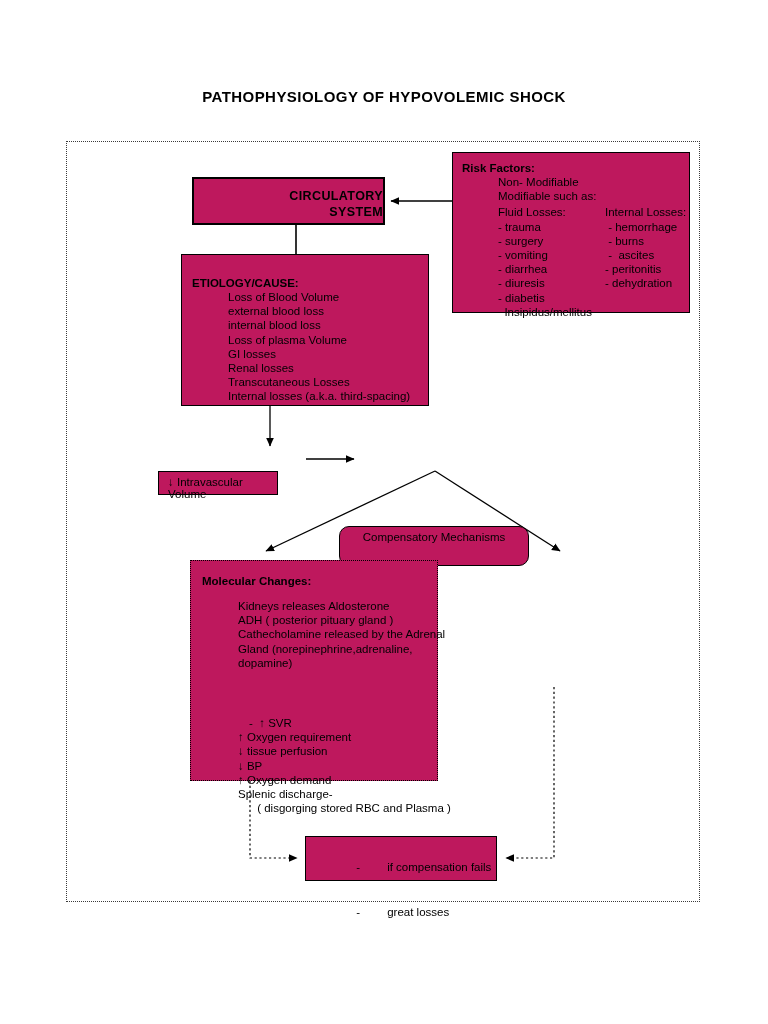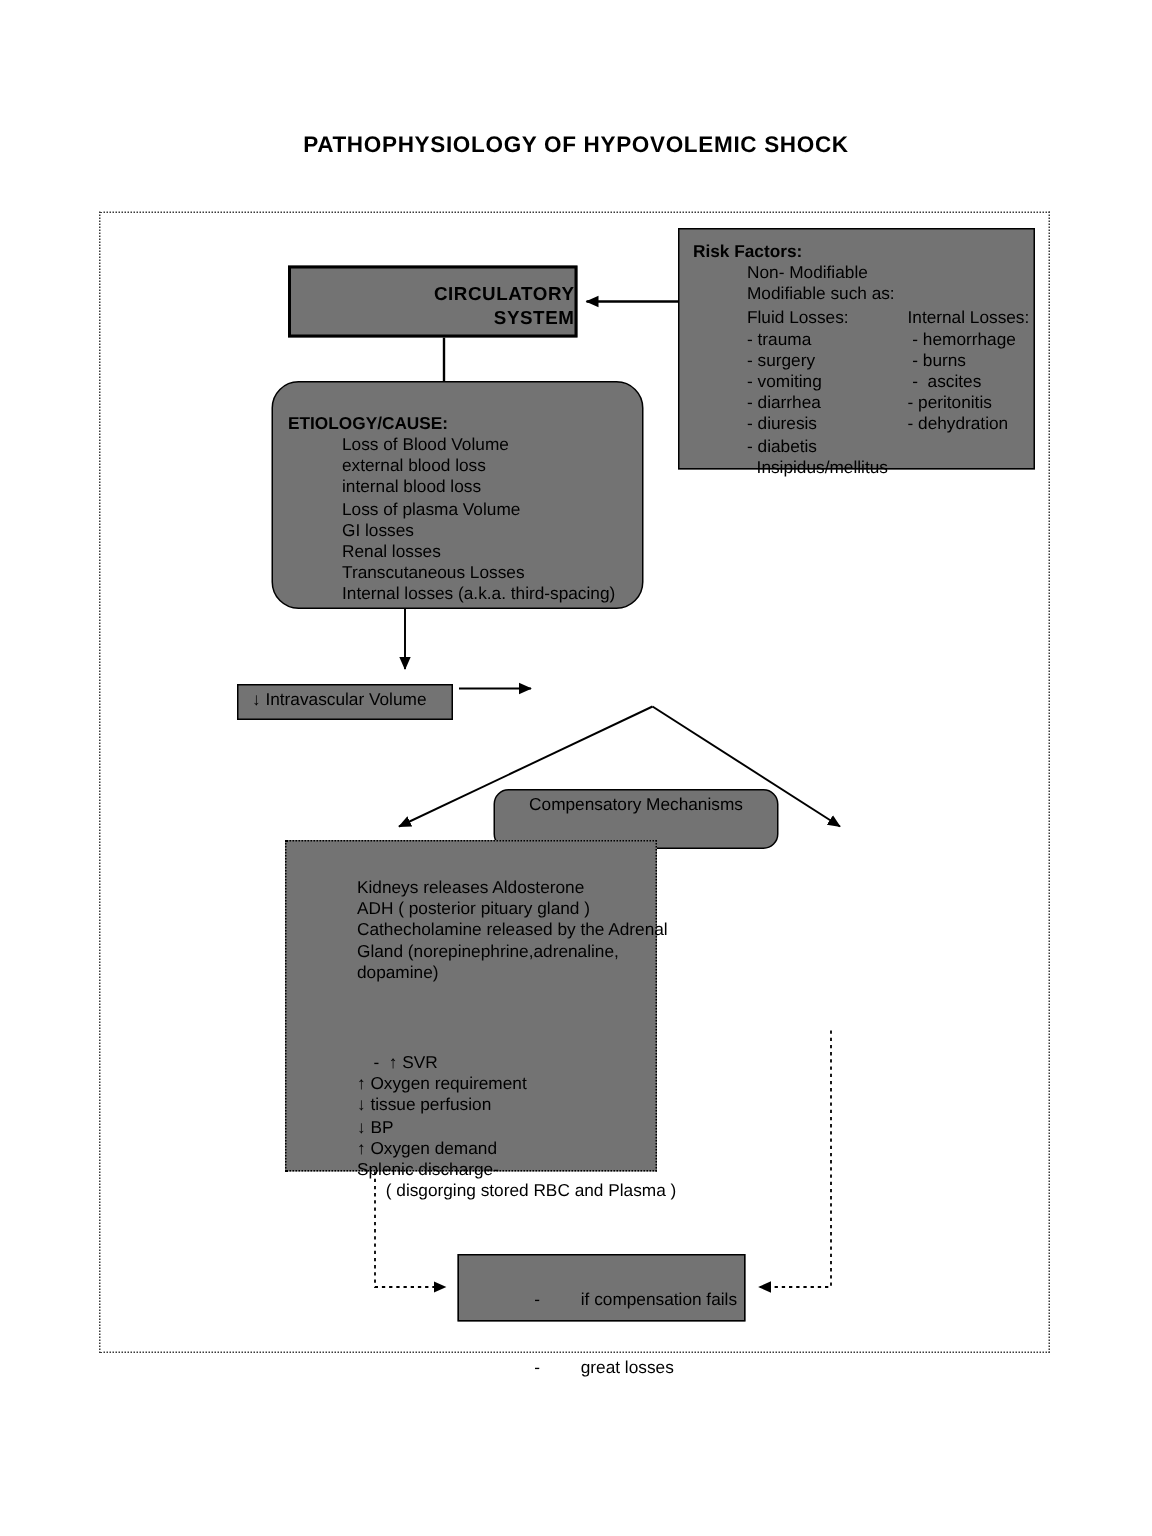--- a/index.html
+++ b/index.html
@@ -43,21 +43,21 @@
     width: 634px;
     height: 761px;
     border: 1px dotted #3a3a3a;
     box-sizing: border-box;
   }
 
   
   .box {
     position: absolute;
     box-sizing: border-box;
-    background: #737373;
+    background: #be185d;
     border: 1px solid #000000;
   }
   .box.thick { border-width: 2px; }
   .box.dotted { border: 1px dotted #000000; }
 
   .bhead {
     font-weight: bold;
     font-size: 11.5px;
     line-height: 14px;
   }
@@ -105,49 +105,48 @@
   .rf-col.left { left: 0; }
   .rf-col.right { left: 107px; }
 
   
   #etiology-box {
     left: 181px;
     top: 254px;
     width: 248px;
     height: 152px;
     padding: 21px 0 0 10px;
-    border-radius: 18px;
   }
 
   
   #intravascular-volume-box {
     left: 158px;
-    top: 456px;
-    width: 144px;
+    top: 471px;
+    width: 120px;
     height: 24px;
   }
   
   #cardiac-output-box {
     left: 355px;
     top: 447px;
     width: 164px;
     height: 24px;
   }
   .flowbox-text {
     position: absolute;
     left: 0; top: 4px;
     width: 100%;
     text-align: center;
     font-size: 11.5px;
   }
   #intravascular-volume-box .flowbox-text { text-align: left; padding-left: 9px; width: auto; }
 
   
   #compensatory-box {
-    left: 329px;
+    left: 339px;
     top: 526px;
     width: 190px;
     height: 40px;
     border-radius: 10px;
   }
 
   
   #molecular-changes-box {
     left: 190px;
     top: 560px;
@@ -276,20 +275,21 @@
   <div class="box" id="intravascular-volume-box">
     <div class="flowbox-text">↓ Intravascular Volume</div>
   </div>
 
 
   <div class="box" id="compensatory-box">
     <div class="flowbox-text">Compensatory Mechanisms</div>
   </div>
 
   <div class="box dotted" id="molecular-changes-box">
+    <div class="bhead">Molecular Changes:</div>
     <div class="mc-gap"></div>
     <div class="bline">Kidneys releases Aldosterone</div>
     <div class="bline">ADH ( posterior pituary gland )</div>
     <div class="bline">Cathecholamine released by the Adrenal</div>
     <div class="bline">Gland (norepinephrine,adrenaline,</div>
     <div class="bline">dopamine)</div>
     <div class="bline mc-indent">-  ↑ SVR</div>
     <div class="bline">↑ Oxygen requirement</div>
     <div class="bline">↓ tissue perfusion</div>
     <div class="bline">↓ BP</div>

